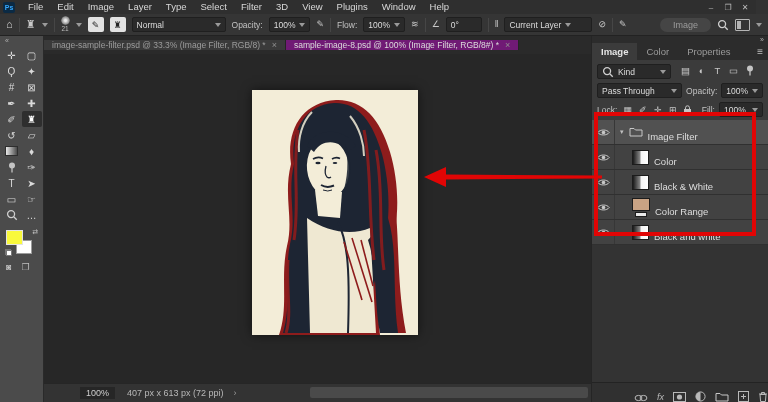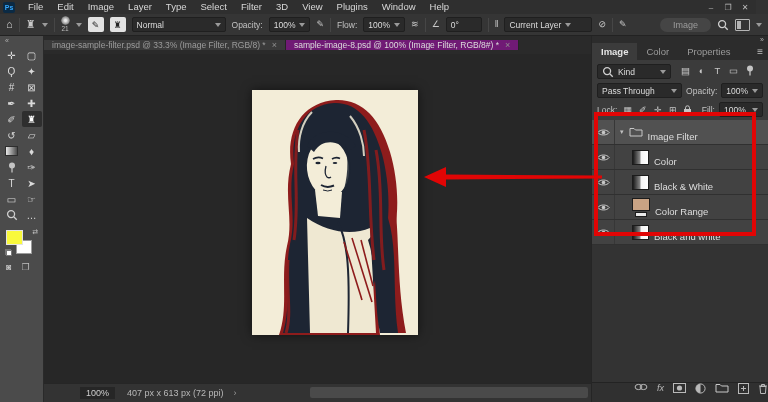--- a/index.html
+++ b/index.html
@@ -99,21 +99,21 @@
   .layer-content{display:flex;align-items:center;gap:5px;padding-left:5px;}
   .twisty{font-size:7px;color:#c0c0c0;}
   .thumb-adj{width:15px;height:13px;border:1px solid #1c1c1c;
              background:linear-gradient(90deg,#1a1a1a,#8a8a8a 48%,#f4f4f4 52%,#fff);}
   .thumb-fill{display:flex;flex-direction:column;align-items:center;gap:1px;}
   .thumb-fill .c{width:16px;height:11px;background:#c9a384;border:1px solid #1c1c1c;}
   .thumb-fill .m{width:10px;height:3px;background:#e8e8e8;border:1px solid #1c1c1c;}
   .layer-name{font-size:9.5px;color:#dedede;white-space:nowrap;margin-top:8px;}
   .rp-spacer{flex:1;background:#333;}
   .rp-bottombar{height:19px;background:#303030;border-top:1px solid #232323;display:flex;
-                align-items:flex-start;gap:9px;padding-left:42px;flex:none;}
+                align-items:flex-end;gap:9px;padding-left:42px;flex:none;}
   .rp-bicon{display:inline-flex;align-items:center;color:#b9b9b9;}
   .fx-text{font-size:9px;font-style:italic;color:#b9b9b9;}
 
   
   .anno-rect{position:absolute;left:594px;top:112px;width:162px;height:124px;
              border:4px solid #e10505;box-sizing:border-box;pointer-events:none;}
   .anno-arrow{position:absolute;left:420px;top:162px;pointer-events:none;}
 </style>
 </head>
 <body>

